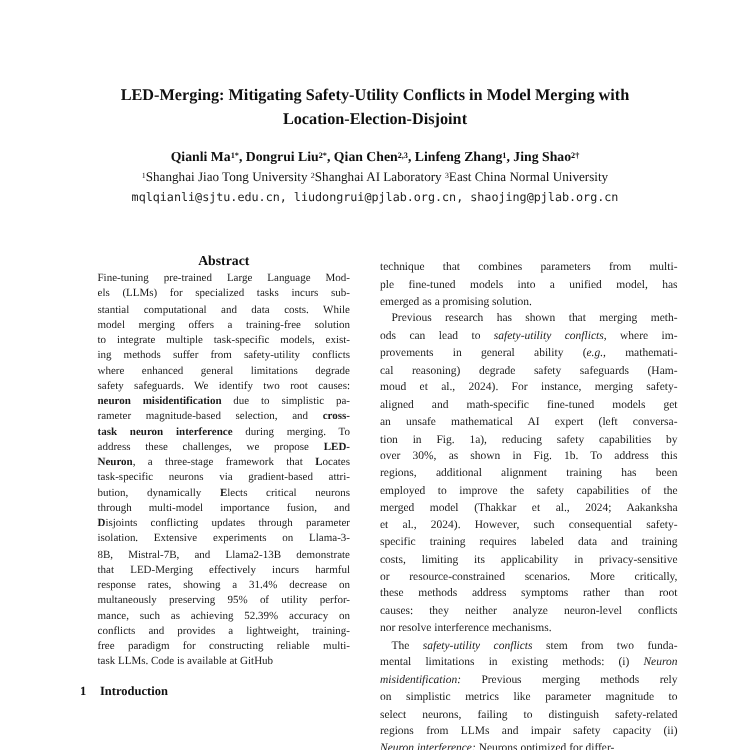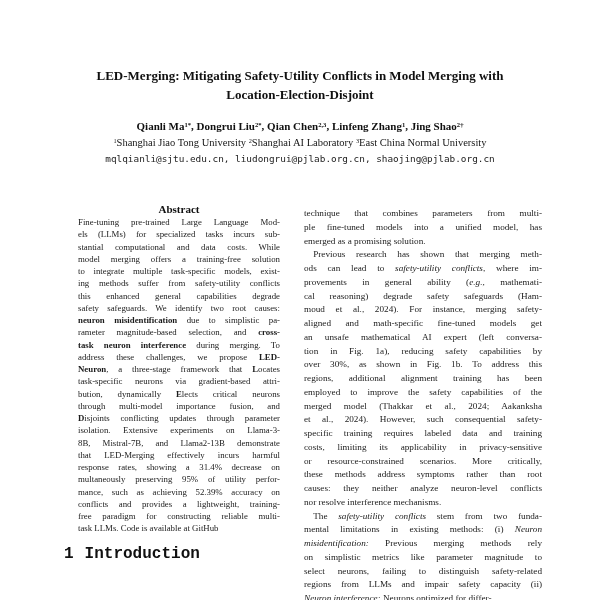--- a/index.html
+++ b/index.html
@@ -28,21 +28,21 @@
   sup{font-size:60%;vertical-align:baseline;position:relative;top:-0.45em;line-height:0;}
   .left-col{position:absolute;left:64px;top:203px;width:230px;}
   .abs-heading{
     text-align:center;font-weight:bold;font-size:11px;line-height:13px;
     color:#101010;
   }
   .abs-body{
     margin:0 14px;font-size:8.8px;line-height:12.25px;color:#1b1b1b;
   }
   .sec-heading{
-    margin-top:12px;font-weight:bold;font-size:16px;line-height:14px;color:#101010;font-family:Liberation Mono, monospace;
+    margin-top:12px;font-weight:bold;font-size:10px;line-height:14px;color:#101010;
   }
   .sec-num{display:inline-block;margin-right:11px;}
   .right-col{
     position:absolute;left:304px;top:207px;width:238px;
     font-size:9.2px;line-height:13.75px;color:#1b1b1b;
   }
   .tline{text-align:justify;text-align-last:justify;}
   .tline.pend{text-align-last:left;}
 </style>
 </head>
@@ -63,21 +63,21 @@
 
   <div class="left-col">
     <div class="abs-heading">Abstract</div>
     <div class="abs-body">
         <div class="tline">Fine-tuning pre-trained Large Language Mod-</div>
         <div class="tline">els (LLMs) for specialized tasks incurs sub-</div>
         <div class="tline">stantial computational and data costs. While</div>
         <div class="tline">model merging offers a training-free solution</div>
         <div class="tline">to integrate multiple task-specific models, exist-</div>
         <div class="tline">ing methods suffer from safety-utility conflicts</div>
-        <div class="tline">this enhanced general capabilities degrade</div>
+        <div class="tline">where enhanced general limitations degrade</div>
         <div class="tline">safety safeguards. We identify two root causes:</div>
         <div class="tline"><b>neuron misidentification</b> due to simplistic pa-</div>
         <div class="tline">rameter magnitude-based selection, and <b>cross-</b></div>
         <div class="tline"><b>task neuron interference</b> during merging. To</div>
         <div class="tline">address these challenges, we propose <b>LED-</b></div>
         <div class="tline"><b>Neuron</b>, a three-stage framework that <b>L</b>ocates</div>
         <div class="tline">task-specific neurons via gradient-based attri-</div>
         <div class="tline">bution, dynamically <b>E</b>lects critical neurons</div>
         <div class="tline">through multi-model importance fusion, and</div>
         <div class="tline"><b>D</b>isjoints conflicting updates through parameter</div>

